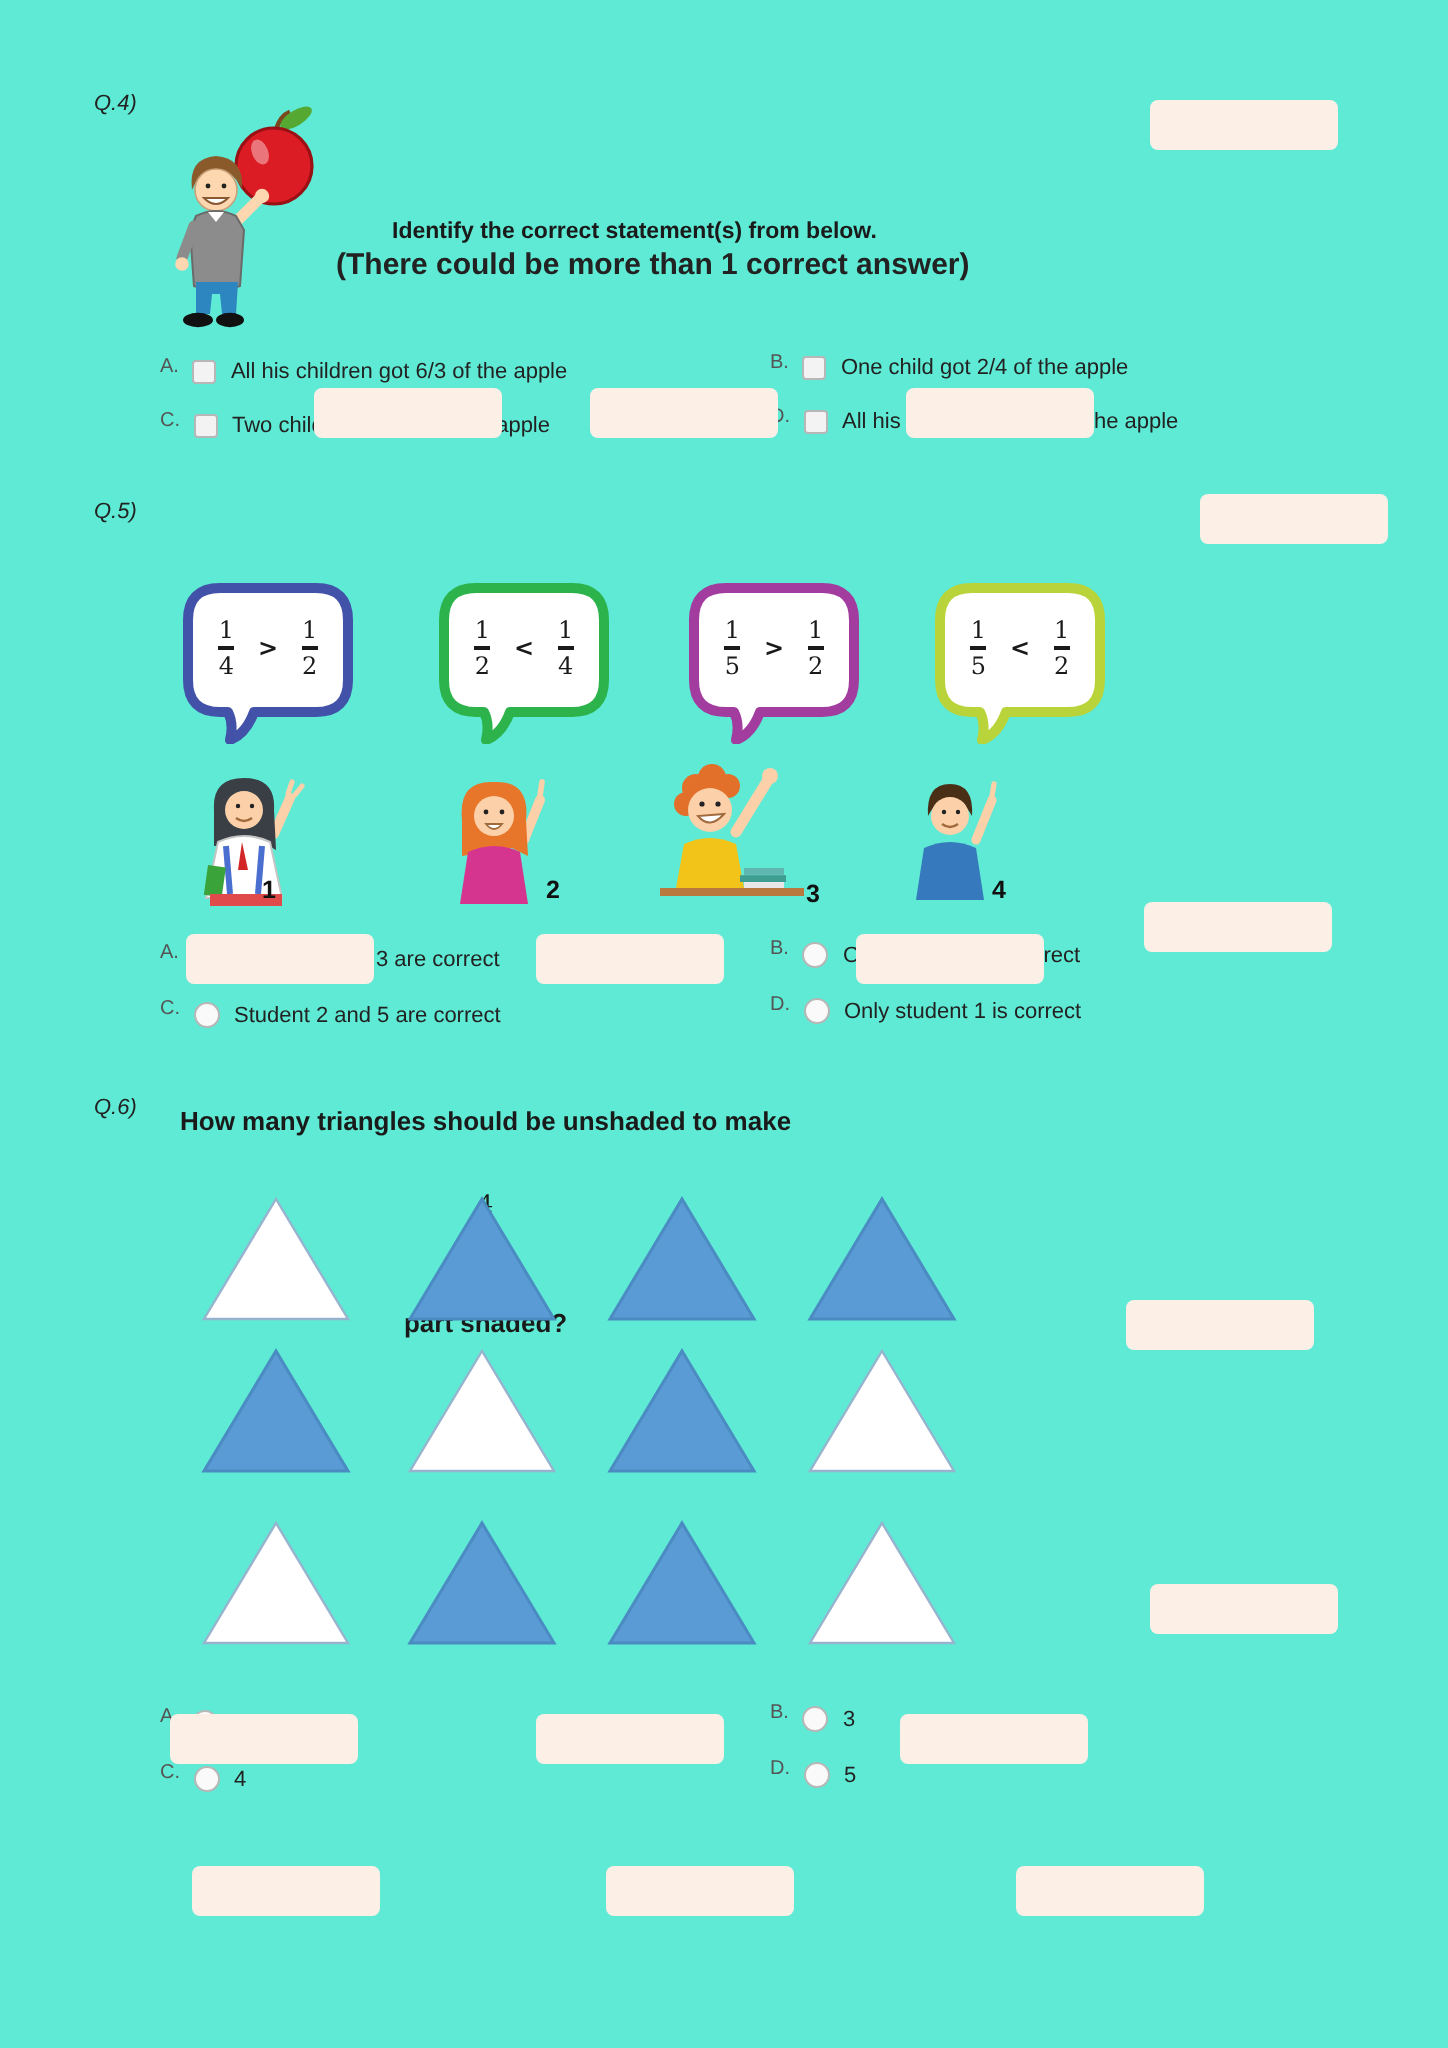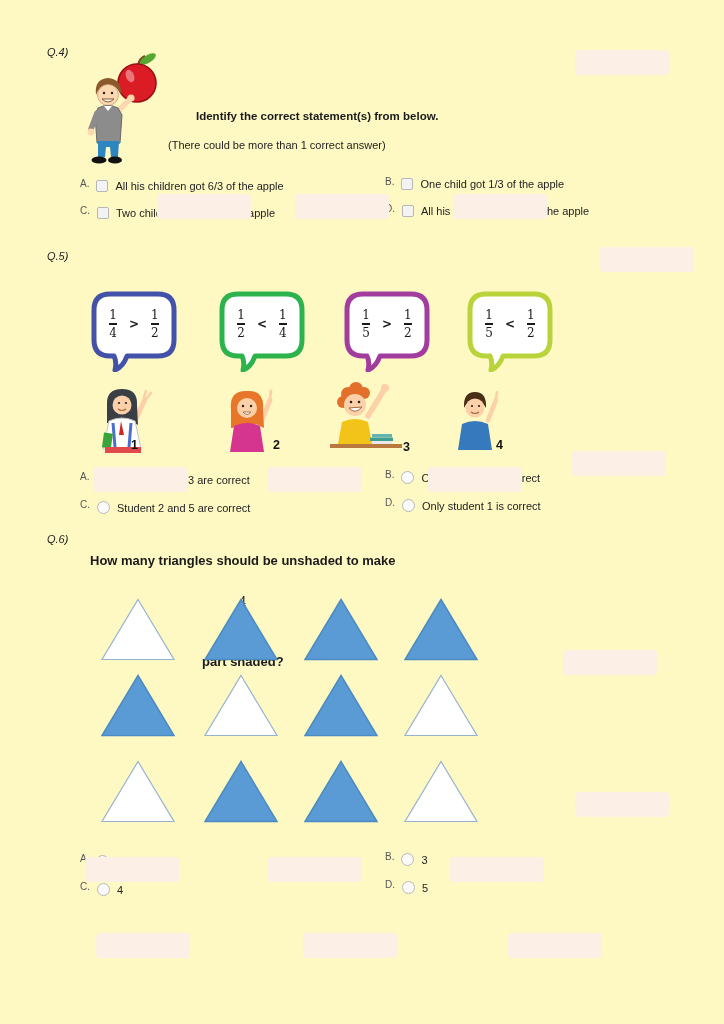--- a/index.html
+++ b/index.html
@@ -1,22 +1,22 @@
 <!DOCTYPE html>
 <html><head>
 <meta charset="utf-8">
 <style>
   html,body{margin:0;padding:0;background:#ffffff;}
-  .page{position:relative;width:724px;height:1024px;background:#fef9c3;overflow:hidden;
+  .page{position:relative;width:724px;height:1024px;background:#5eead4;overflow:hidden;
         font-family:"Liberation Sans",sans-serif;color:#1a1a1a;}
   .wm{position:absolute;background:#fcefe5;border-radius:4px;width:94px;height:25px;}
   .qnum{position:absolute;font-style:italic;font-size:11px;color:#222;}
   .q4-statement{position:absolute;left:168px;top:59px;width:404px;font-weight:bold;font-size:11.5px;line-height:1.6;}
   .q4-prompt{position:absolute;left:168px;top:110px;font-weight:bold;font-size:11.5px;padding-left:28px;}
-  .q4-note{position:absolute;left:168px;top:139px;font-weight:normal;font-size:11px;color:#222;}
+  .q4-note{position:absolute;left:168px;top:124px;font-weight:bold;font-size:15px;color:#222;}
   .q5-title{position:absolute;left:172px;top:257px;font-weight:bold;font-size:12.5px;}
   .opt-row{position:absolute;display:flex;align-items:center;gap:7px;}
   .opt-letter{font-size:10px;color:#555;position:relative;top:-3px;}
   .checkbox{width:10px;height:10px;background:#f3f3f3;border:1px solid #b7b7b7;border-radius:2px;flex:0 0 auto;}
   .radio{width:11px;height:11px;background:#fafafa;border:1px solid #b7b7b7;border-radius:50%;flex:0 0 auto;}
   .opt-text{font-size:11px;color:#222;}
   .frac{display:inline-flex;flex-direction:column;align-items:center;
         font-family:"DejaVu Serif",serif;font-size:12px;line-height:1;color:#1a1a1a;}
   .frac .bar{align-self:stretch;height:1.3px;background:#1a1a1a;margin:2.5px 0;}
   .bubble{position:absolute;width:88px;height:82px;}
@@ -69,21 +69,21 @@
   <div class="q4-note">(There could be more than 1 correct answer)</div>
 
   <div class="opt-row" style="left:80px;top:180px;">
     <span class="opt-letter">A.</span>
     <span class="checkbox"></span>
     <span class="opt-text">All his children got 6/3 of the apple</span>
   </div>
   <div class="opt-row" style="left:385px;top:178px;">
     <span class="opt-letter">B.</span>
     <span class="checkbox"></span>
-    <span class="opt-text">One child got 1/3 of the apple</span>
+    <span class="opt-text">One child got 2/4 of the apple</span>
   </div>
   <div class="opt-row" style="left:80px;top:207px;">
     <span class="opt-letter">C.</span>
     <span class="checkbox"></span>
     <span class="opt-text">Two children got 1/3 of the apple</span>
   </div>
   <div class="opt-row" style="left:385px;top:205px;">
     <span class="opt-letter">D.</span>
     <span class="checkbox"></span>
     <span class="opt-text">All his children got 1/4 of the apple</span>
@@ -238,21 +238,21 @@
     <span class="opt-letter">C.</span>
     <span class="radio"></span>
     <span class="opt-text">Student 2 and 5 are correct</span>
   </div>
   <div class="opt-row" style="left:385px;top:499px;">
     <span class="opt-letter">D.</span>
     <span class="radio"></span>
     <span class="opt-text">Only student 1 is correct</span>
   </div>
 
-  <span class="qnum" style="left:47px;top:533px;">Q.6)</span>
+  <span class="qnum" style="left:47px;top:548px;">Q.6)</span>
   <div class="q6-line">
     <span class="txt">How many triangles should be unshaded to make</span>
     <span class="frac">
         <span>4</span>
         <span class="bar"></span>
         <span>7</span>
       </span>
     <span class="txt">part shaded?</span>
   </div>
 

